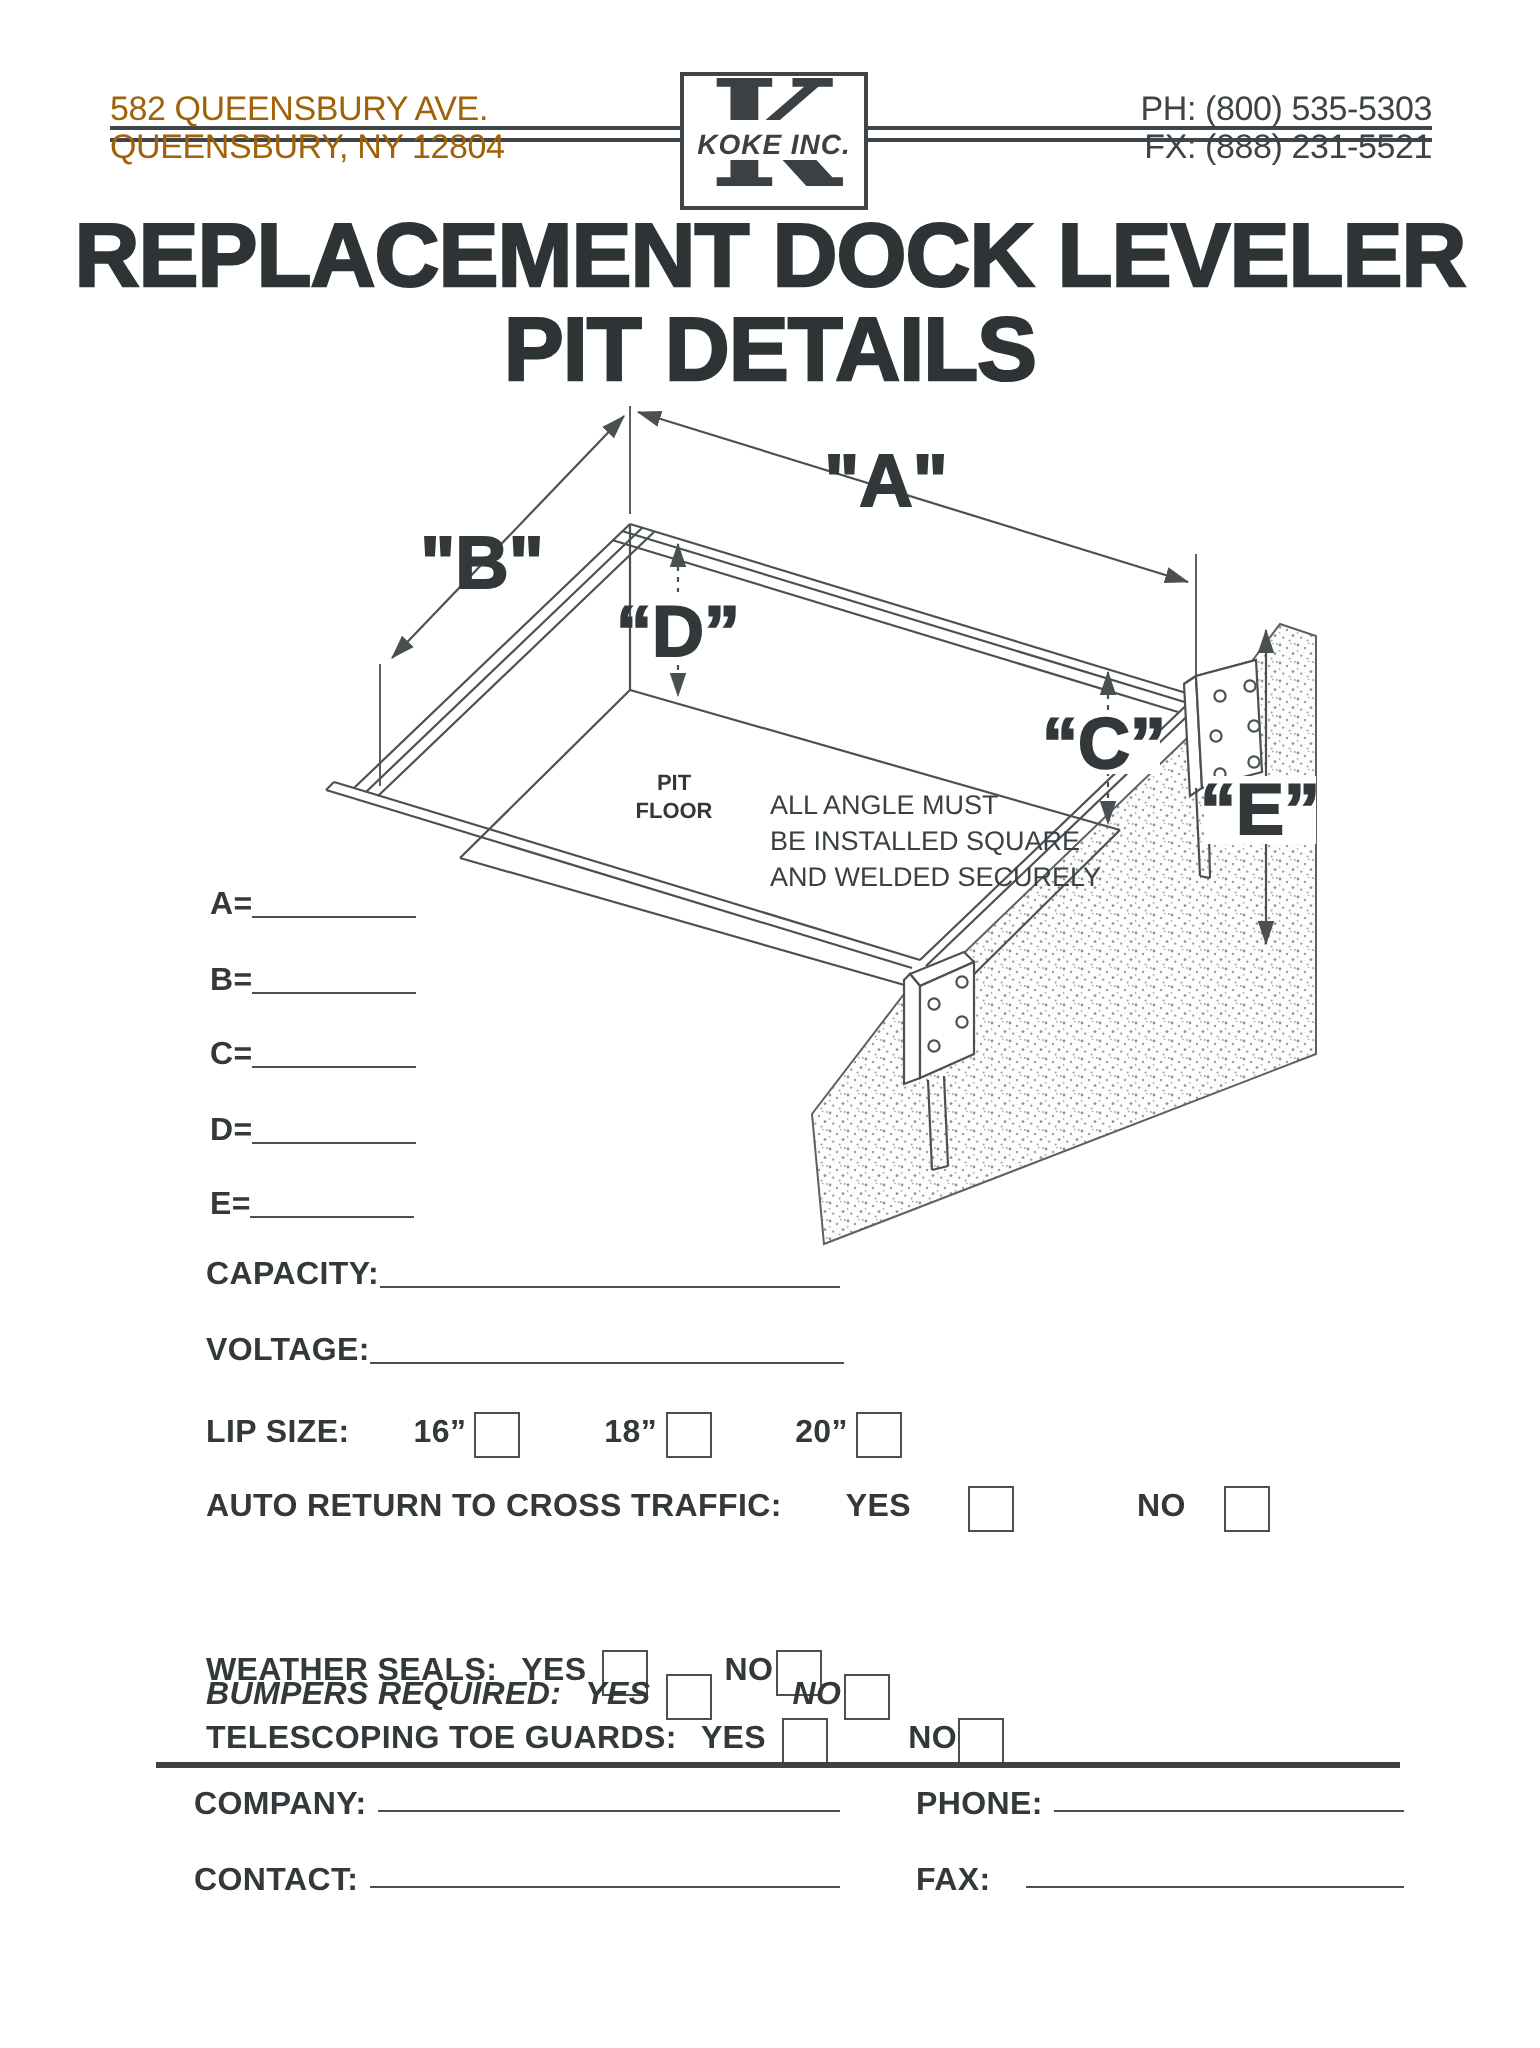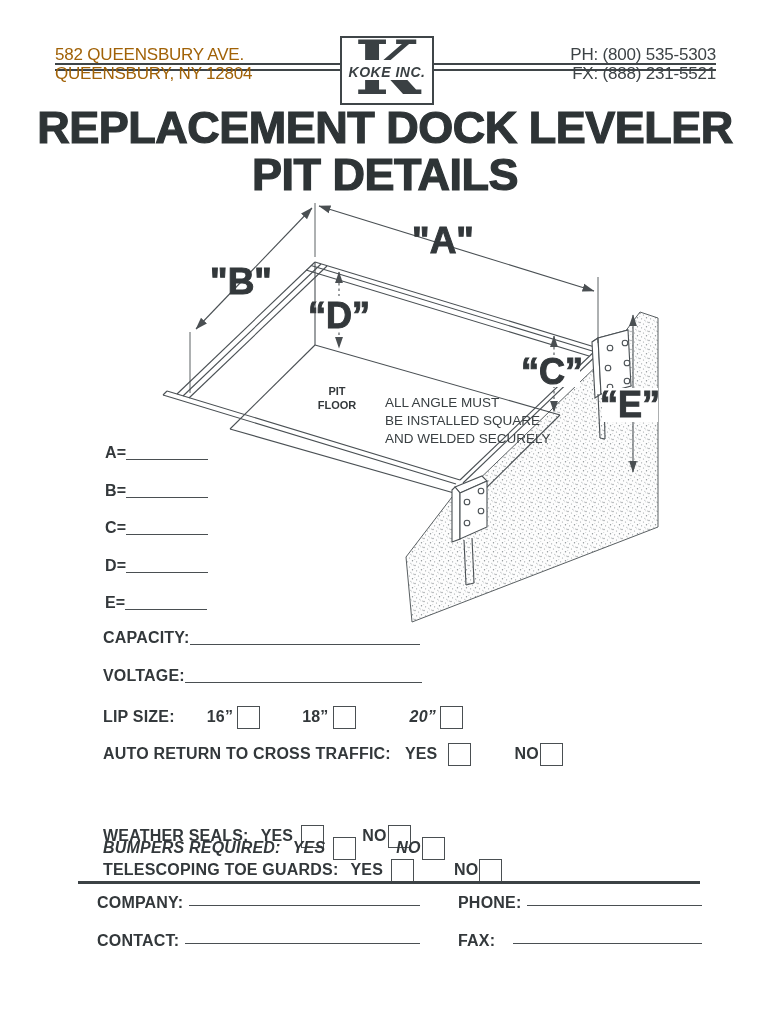--- a/index.html
+++ b/index.html
@@ -219,25 +219,25 @@
     <span class="blabel">VOLTAGE:</span>
     <span class="wline volt-line"></span>
   </div>
 
   <div class="frow optrow" style="top:705px;">
     <span class="blabel">LIP SIZE:</span>
     <span class="blabel" style="margin-left:32px;">16”</span>
     <span class="cb" style="margin-left:4px;"></span>
     <span class="blabel" style="margin-left:42px;">18”</span>
     <span class="cb" style="margin-left:4px;"></span>
-    <span class="blabel" style="margin-left:54px;font-style:italic;">20”</span>
+    <span class="blabel" style="margin-left:42px;">20”</span>
     <span class="cb" style="margin-left:4px;"></span>
   </div>
 
-  <div class="frow optrow" style="top:742px;">
+  <div class="frow optrow" style="top:742px;gap:18px;">
     <span class="blabel">AUTO RETURN TO CROSS TRAFFIC:</span>
     <span class="blabel" style="margin-left:14px;">YES</span>
     <span class="cb" style="margin-left:10px;"></span>
     <span class="blabel" style="margin-left:44px;">NO</span>
     <span class="cb" style="margin-left:1px;"></span>
   </div>
 
   <div class="frow optrow" style="top:780px;margin-top:44px;">
     <span class="blabel">WEATHER SEALS:</span>
     <span class="blabel" style="margin-left:12px;">YES</span>

